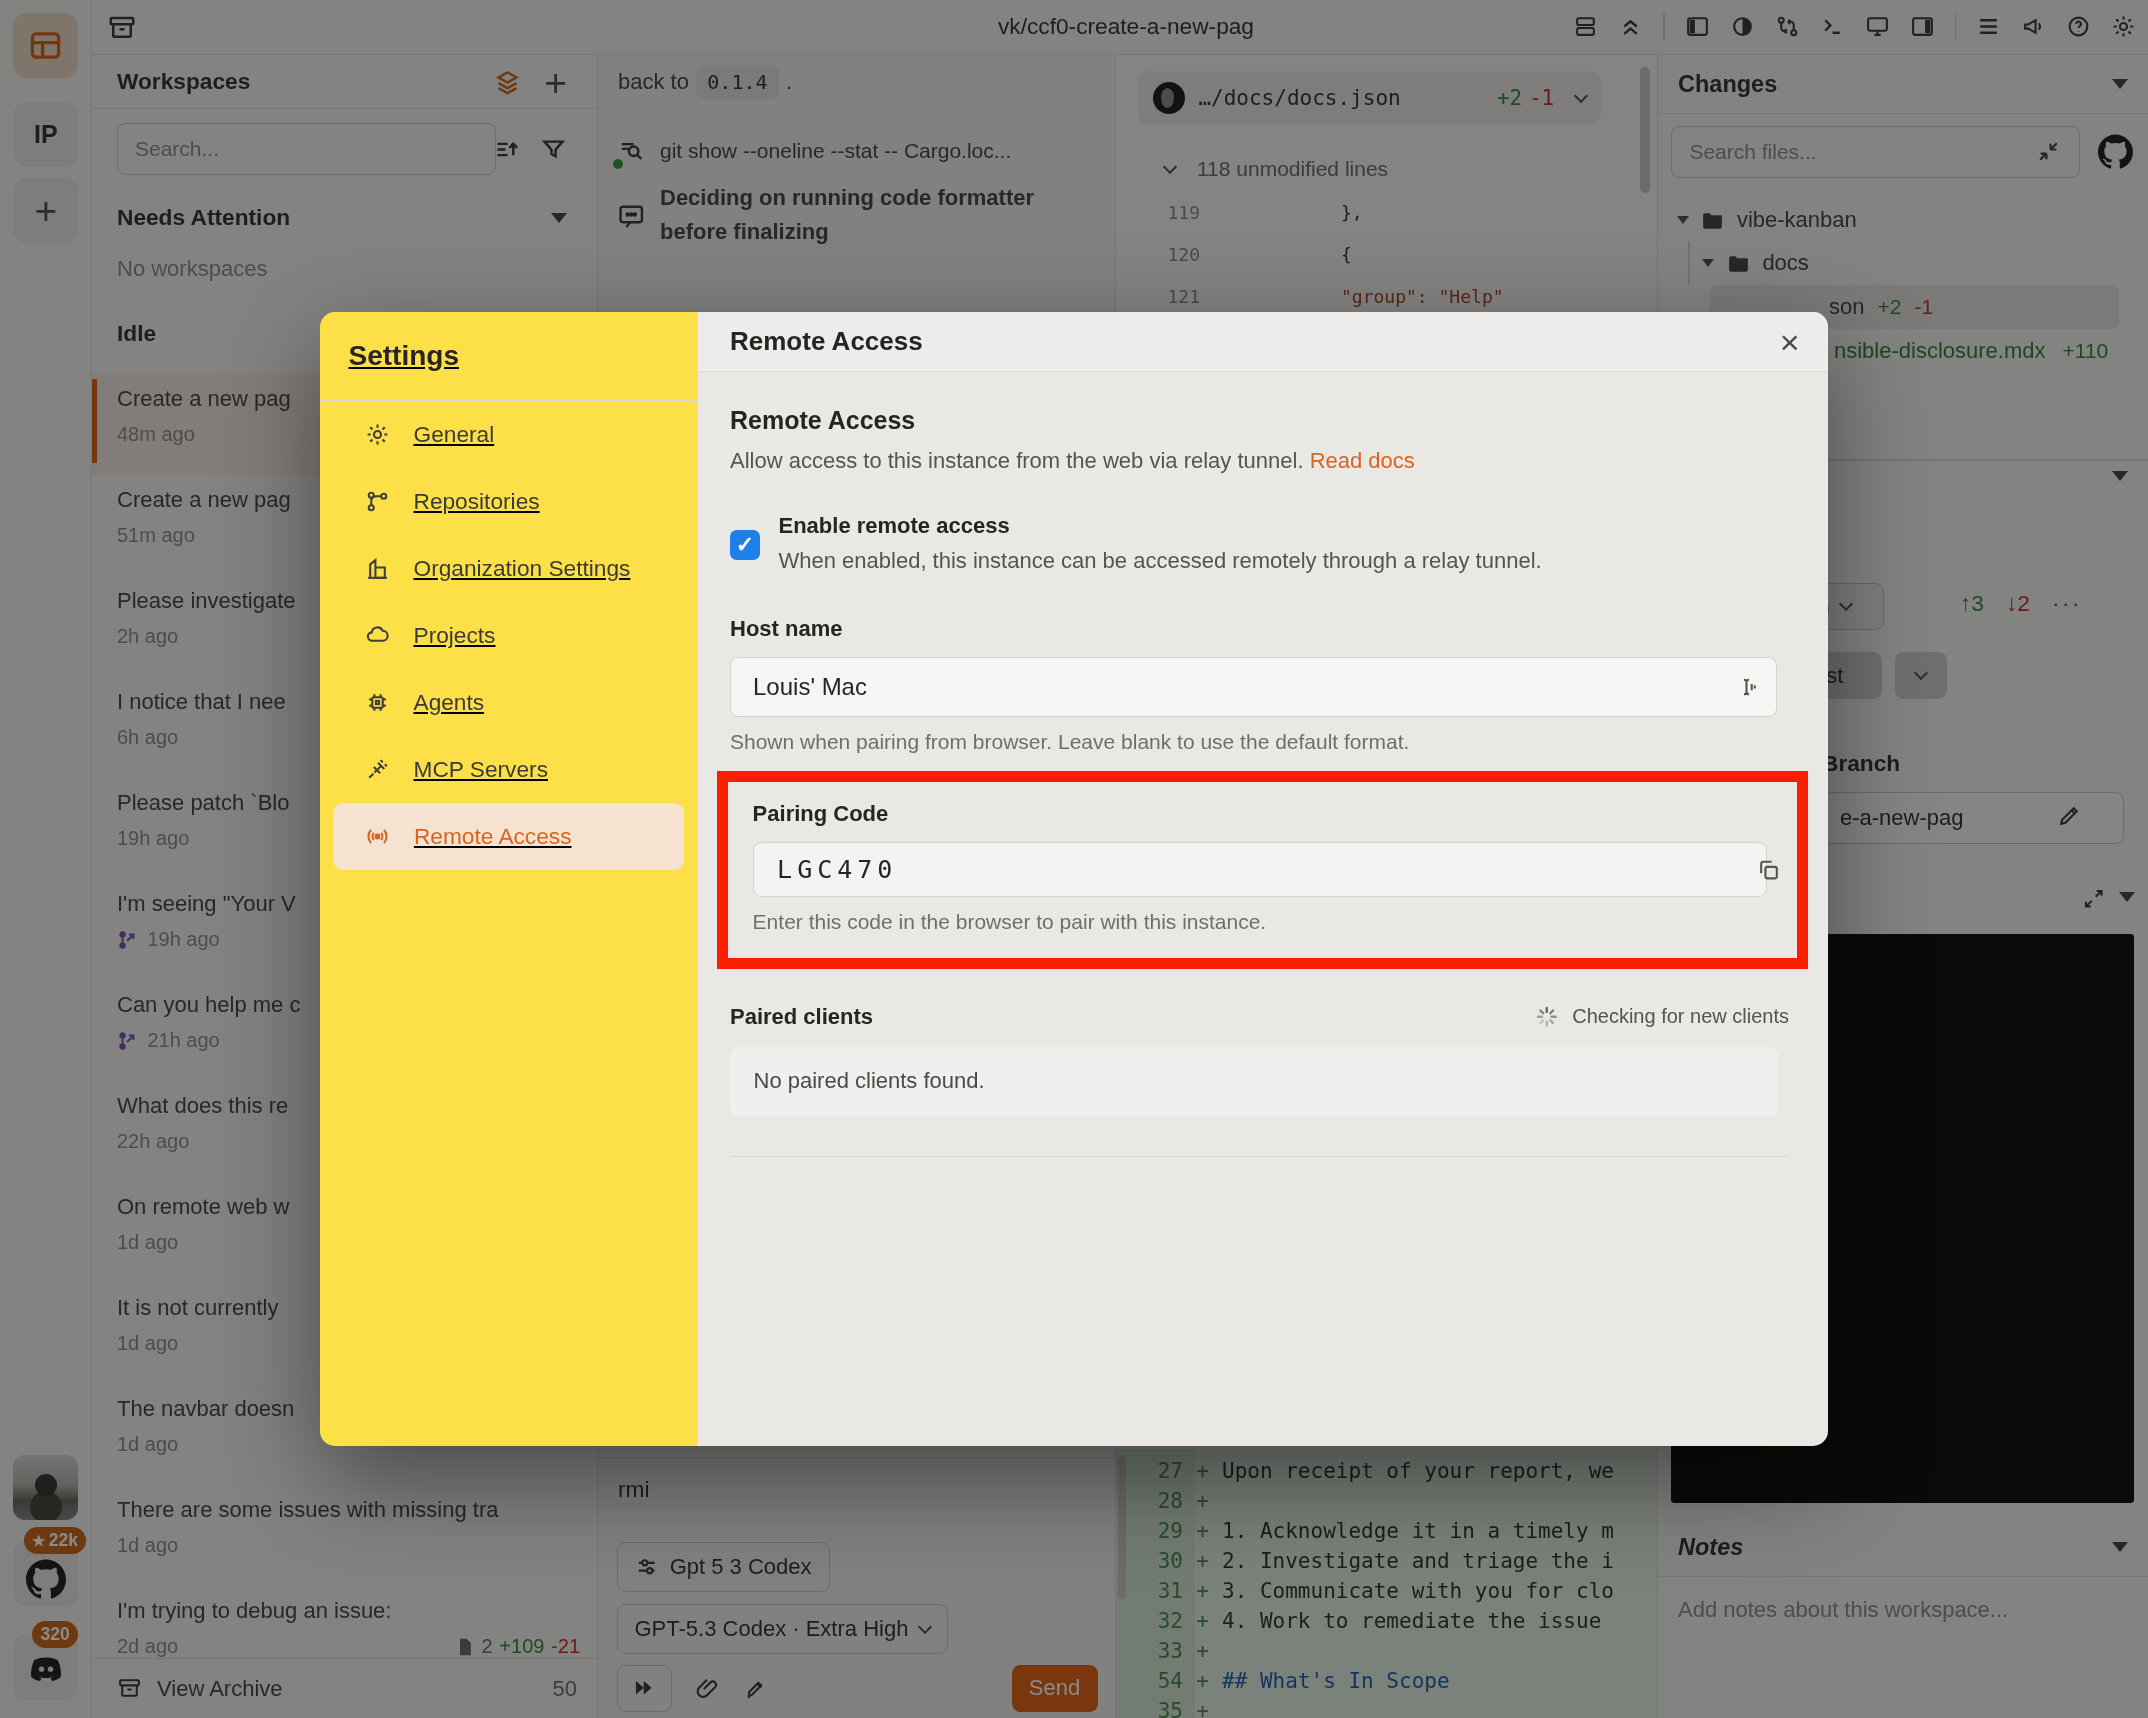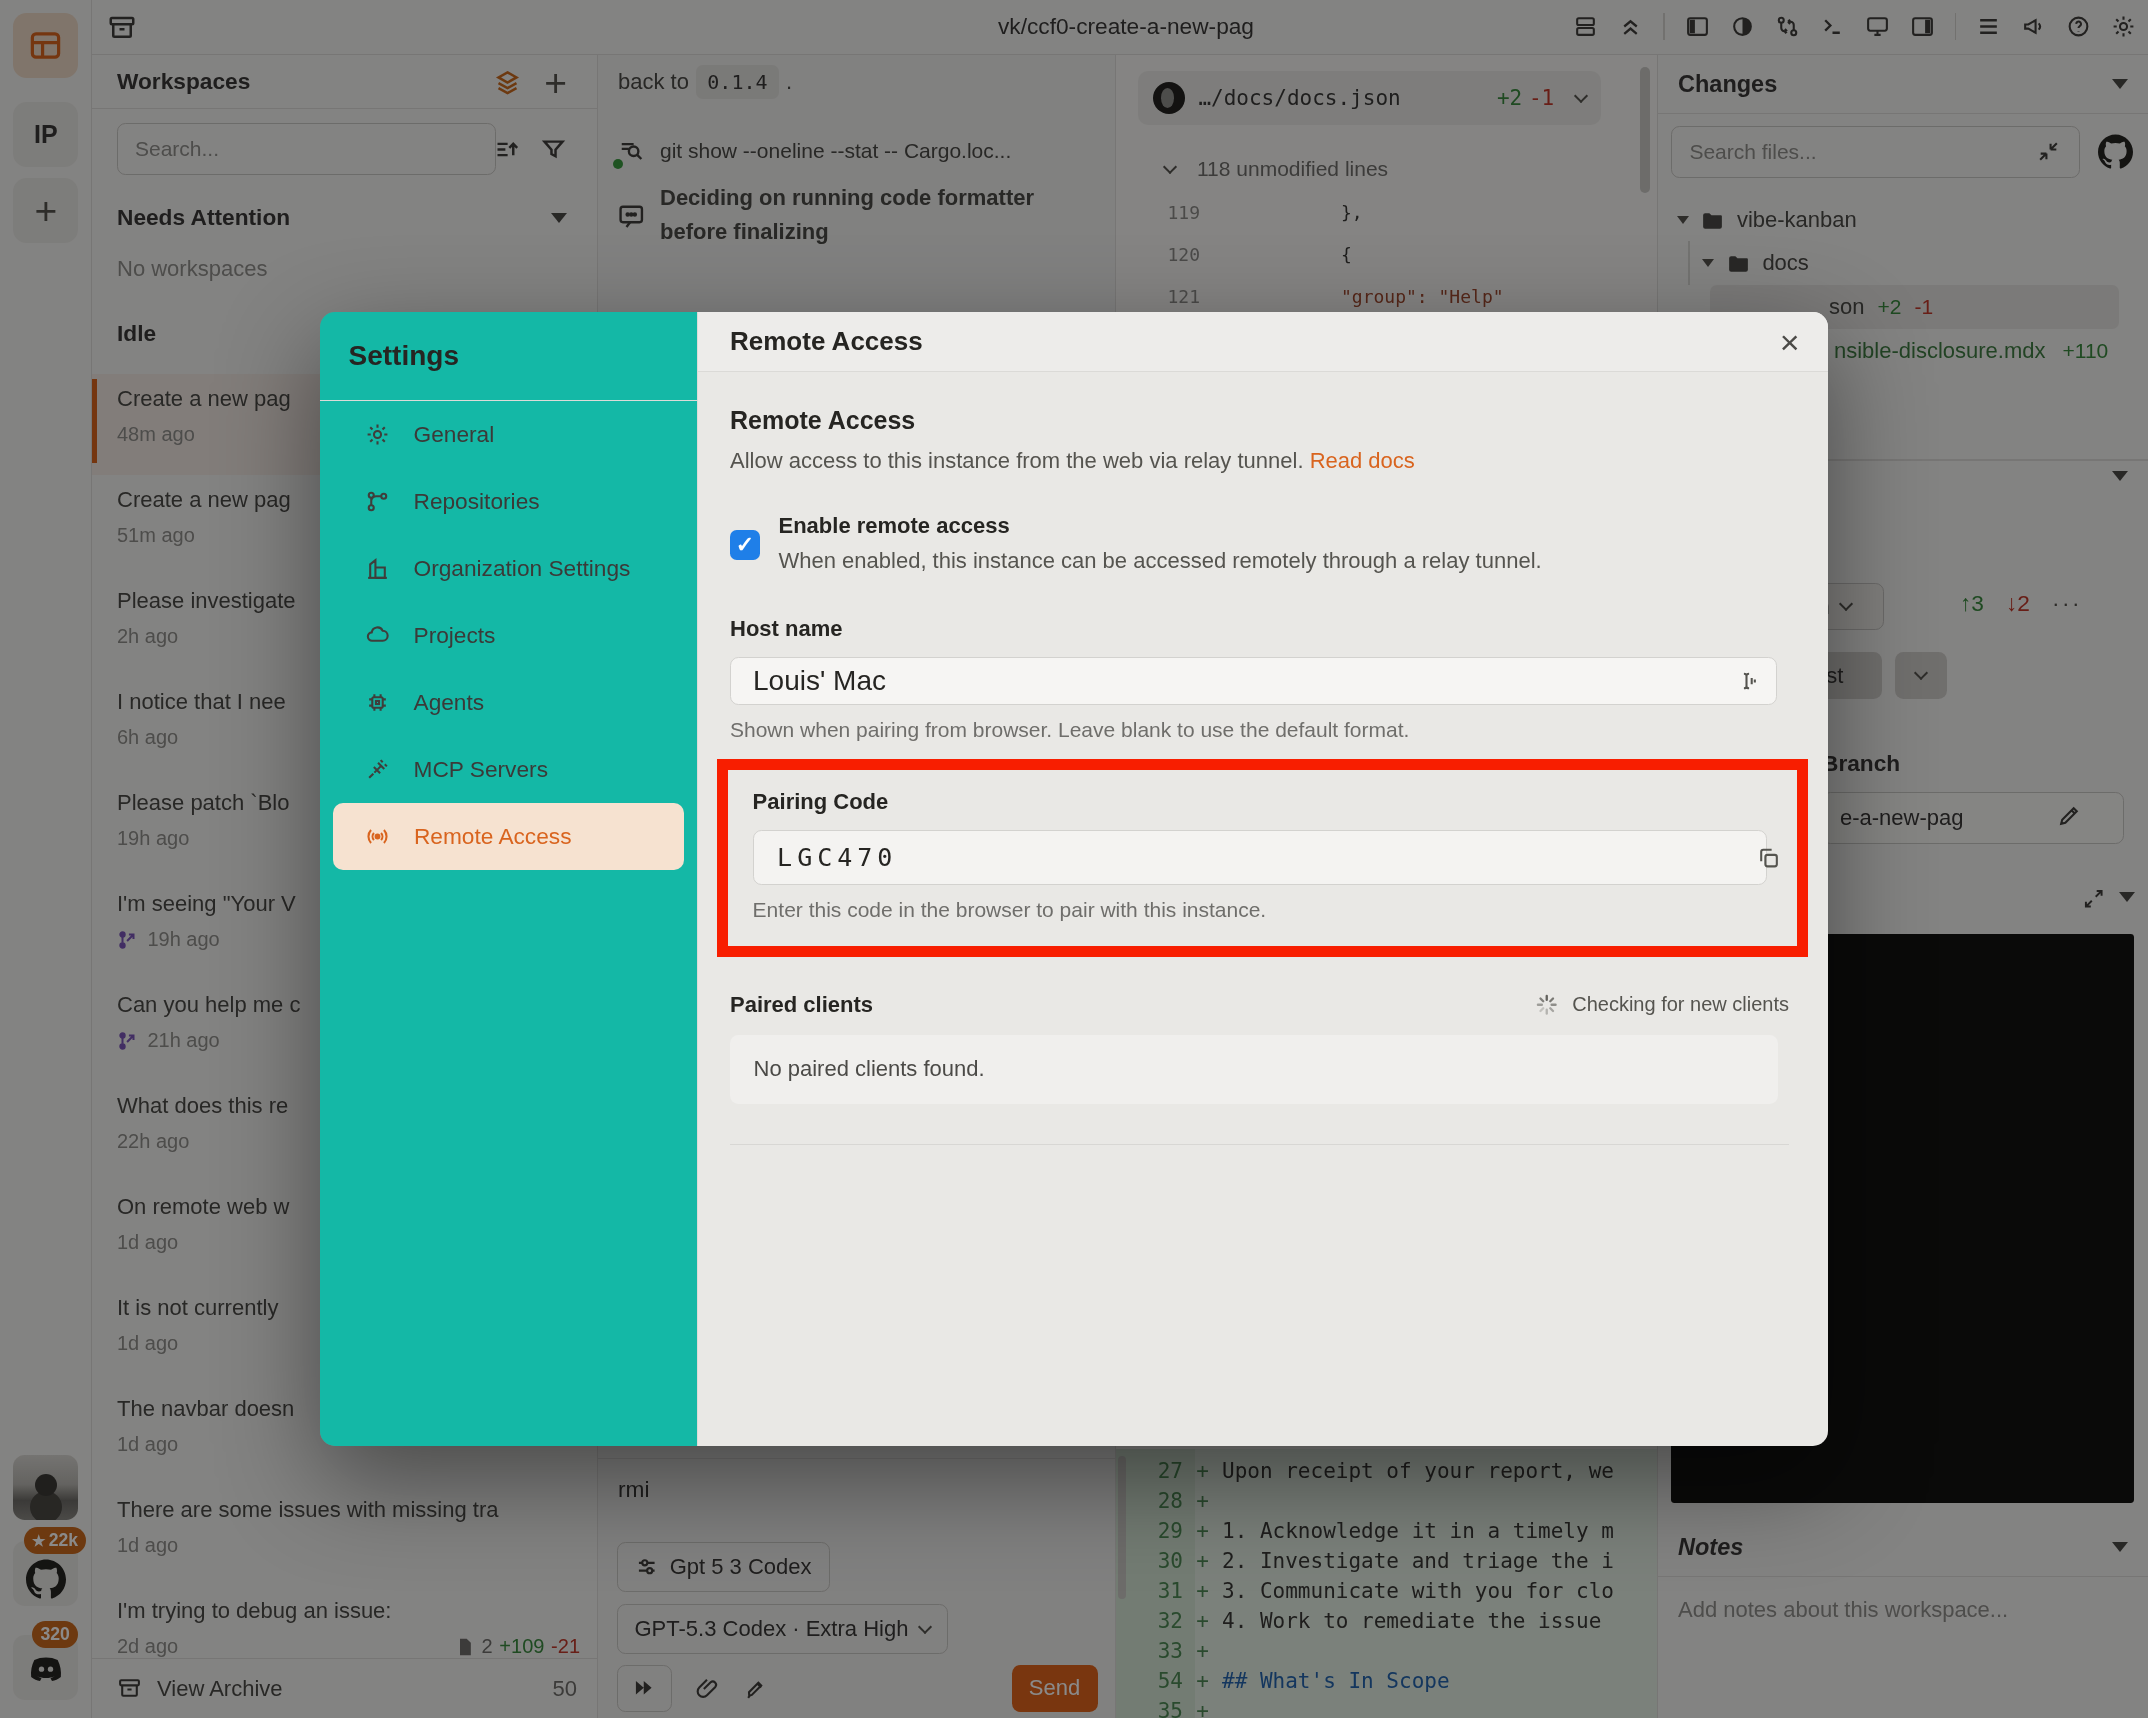--- a/index.html
+++ b/index.html
@@ -102,21 +102,21 @@
   .sel-row { position:absolute; left:52px; top:230px; width:409px; height:44px; background:#e3e2df; border-radius:6.7px; }
   .guide { position:absolute; left:30px; top:230px; width:1.7px; height:87px; background:#d5d4d1; }
   .gbtn { position:absolute; height:47px; border-radius:8.4px; background:#cfcdca; display:flex; align-items:center; justify-content:center; font-size:22px; color:#3a3938; cursor:pointer; }
   .obtn { position:absolute; height:47px; border:1.7px solid #c6c5c2; background:#eceae7; border-radius:8.4px; display:flex; align-items:center; gap:11.7px; padding:0 13.4px; font-size:22px; color:#3a3938; cursor:pointer; }
   .branch-input { position:absolute; left:164px; top:737px; width:302px; height:52px; border:1.7px solid #c8c7c4; border-radius:8.4px; background:#f6f5f3; font-size:22px; color:#3a3938; padding:0 50px 0 17px; outline:none; }
   .blackbox { position:absolute; left:12.6px; top:879px; width:463px; height:569px; background:#141311; border-radius:3.4px; }
 
   
   .overlay { position:absolute; inset:0; background:rgba(0,0,0,0.46); z-index:40; }
   .modal { position:absolute; left:320px; top:312px; width:1508px; height:1134px; z-index:60; border-radius:15px; overflow:hidden; display:flex; box-shadow:0 34px 101px rgba(0,0,0,0.45); }
-  .m-nav { width:378px; background:#14b8a6; border-right:1.7px solid #dcdbd8; flex-shrink:0; }
+  .m-nav { width:378px; background:#fde047; border-right:1.7px solid #dcdbd8; flex-shrink:0;text-decoration:underline; }
   .m-nav-head { height:89px; border-bottom:1.7px solid #dcdbd8; display:flex; align-items:center; padding-left:28.5px; }
   .m-nav-title { font-size:28px; font-weight:bold; color:#262522; }
   .m-item { height:67px; display:flex; align-items:center; gap:23.5px; padding-left:45px; font-size:22.7px; color:#3b3a38; cursor:pointer; }
   .m-item .mi-ic { color:#3f3e3b; display:flex; }
   .m-item.active { margin:0 13.4px; padding-left:32px; border-radius:10px; background:#f6e2d0; color:#d9641e; }
   .m-item.active .mi-ic { color:#d9641e; }
   .m-content { flex:1; background:#e9e8e5; display:flex; flex-direction:column; min-width:0; }
   .m-c-head { height:60px; background:#edecea; border-bottom:1.7px solid #dbdad7; display:flex; align-items:center; padding:0 28.5px 0 32px; flex-shrink:0; }
   .m-c-title { font-size:26px; font-weight:bold; color:#262522; }
   .m-close { margin-left:auto; font-size:34px; color:#4b4a47; cursor:pointer; line-height:1; }
@@ -124,21 +124,21 @@
   .m-body { padding:34px 32px 0; overflow:hidden; }
   .h2 { font-size:25px; font-weight:bold; color:#262522; }
   .pdesc { font-size:22px; color:#55544f; margin-top:13.4px; }
   .link-orange { color:#d9641e; cursor:pointer; }
   .cb-row { display:flex; margin-top:39px; gap:18.5px; }
   .checkbox { width:30px; height:30px; border-radius:6.7px; background:#1f7fe8; color:#fff; display:flex; align-items:center; justify-content:center; font-size:22px; margin-top:17px; cursor:pointer; }
   .checkbox::before { content:"✓"; font-weight:bold; }
   .cb-label { font-size:22px; font-weight:bold; color:#262522; }
   .cb-desc { font-size:22px; color:#55544f; margin-top:8.4px; }
   .f-label { font-size:22px; font-weight:bold; color:#262522; margin-top:42px; }
-  .t-input { width:1047px; height:48px; margin-top:15px; background:#f6f5f3; border:1.7px solid #d3d2cf; border-radius:8.4px; font-size:28px; color:#262522; padding:0 59px 0 22px; outline:none; }
+  .t-input { width:1047px; height:60px; margin-top:15px; background:#f6f5f3; border:1.7px solid #d3d2cf; border-radius:8.4px; font-size:24px; color:#262522; padding:0 59px 0 22px; outline:none; }
   .in-wrap { position:relative; width:1047px; }
   .in-ic { position:absolute; right:18.5px; top:50%; transform:translateY(-50%); color:#55544f; margin-top:7.6px; cursor:pointer; }
   .f-help { font-size:21px; color:#6f6e6b; margin-top:13.4px; }
   .redbox { border:11.7px solid #f81e00; margin:17px -11.7px 0 -13.4px; padding:18.5px 25px 23.5px; }
   .code-input { width:1014px; height:55px; margin-top:15px; background:#f4f3f1; border:1.7px solid #d3d2cf; border-radius:8.4px; font-family:"DejaVu Sans Mono",monospace; font-size:25px; letter-spacing:5px; color:#262522; padding:0 59px 0 23.5px; outline:none; }
   .paired-row { display:flex; align-items:center; margin-top:35px; width:1059px; }
   .checking { margin-left:auto; display:flex; align-items:center; gap:13.4px; font-size:20px; color:#55544f; }
   .empty-card { width:1048px; height:69px; margin-top:17px; background:#f0efed; border-radius:8.4px; display:flex; align-items:center; padding:0 23.5px; font-size:22px; color:#4b4a47; }
   .m-div { width:1059px; height:1.7px; background:#d8d7d4; margin-top:40px; }
   .spin line { stroke:#55544f; stroke-width:2.4; stroke-linecap:round; }

